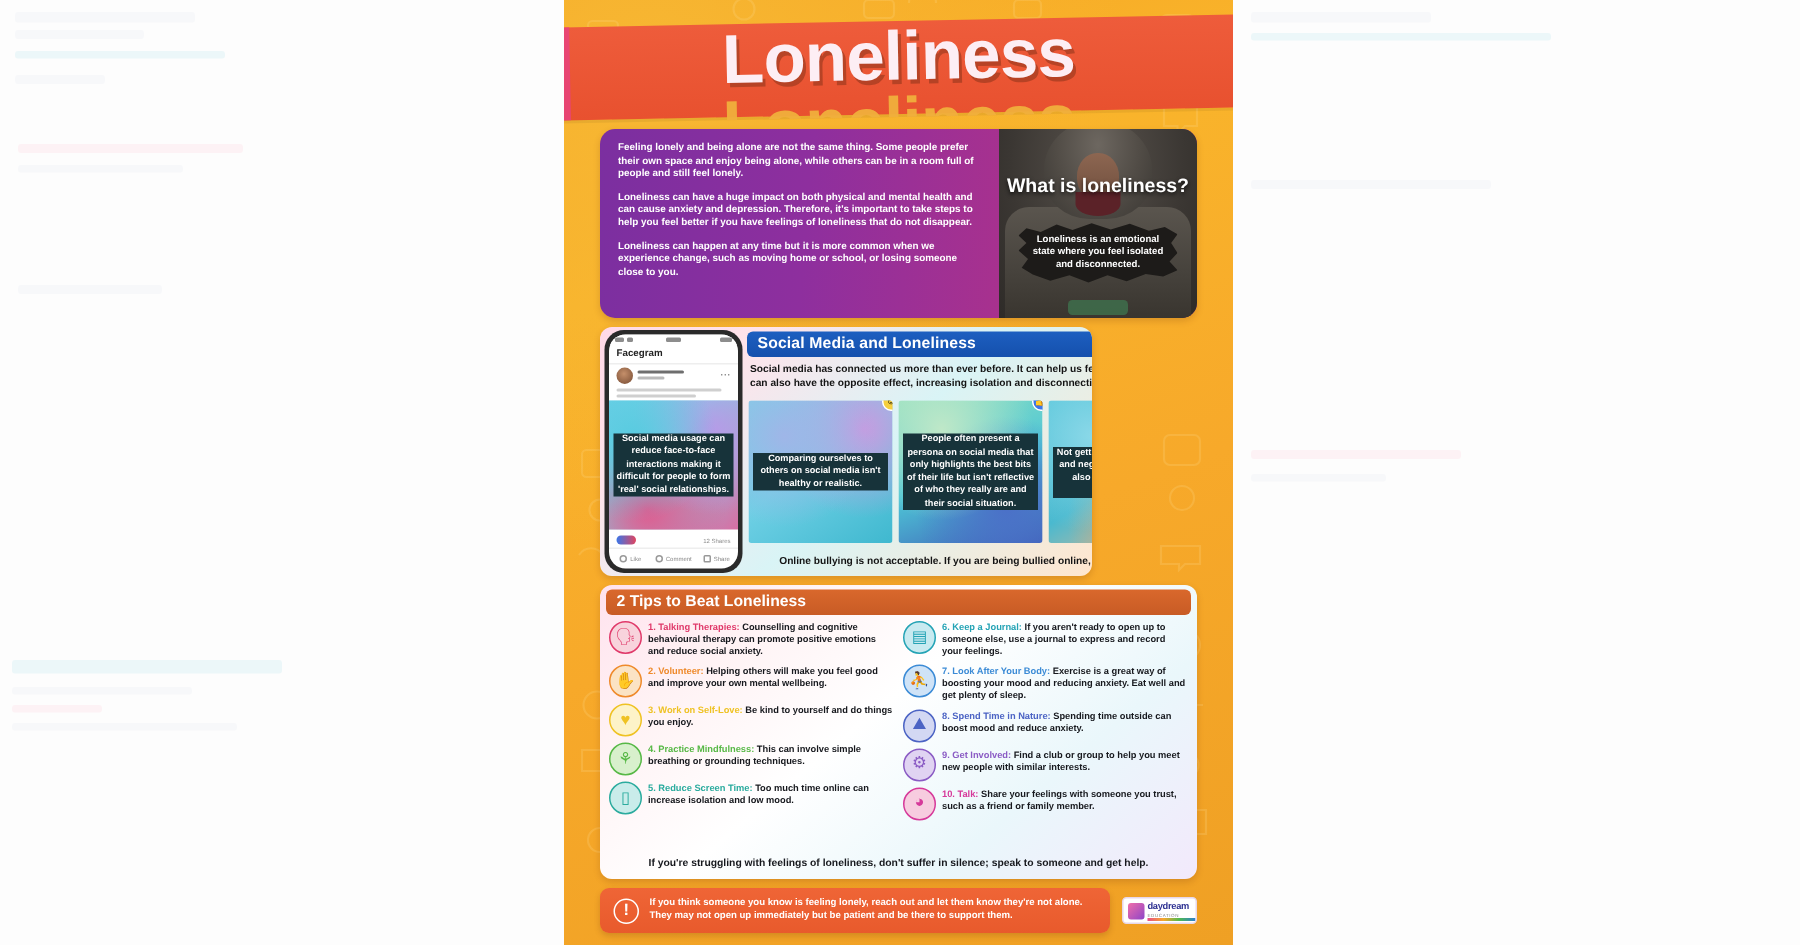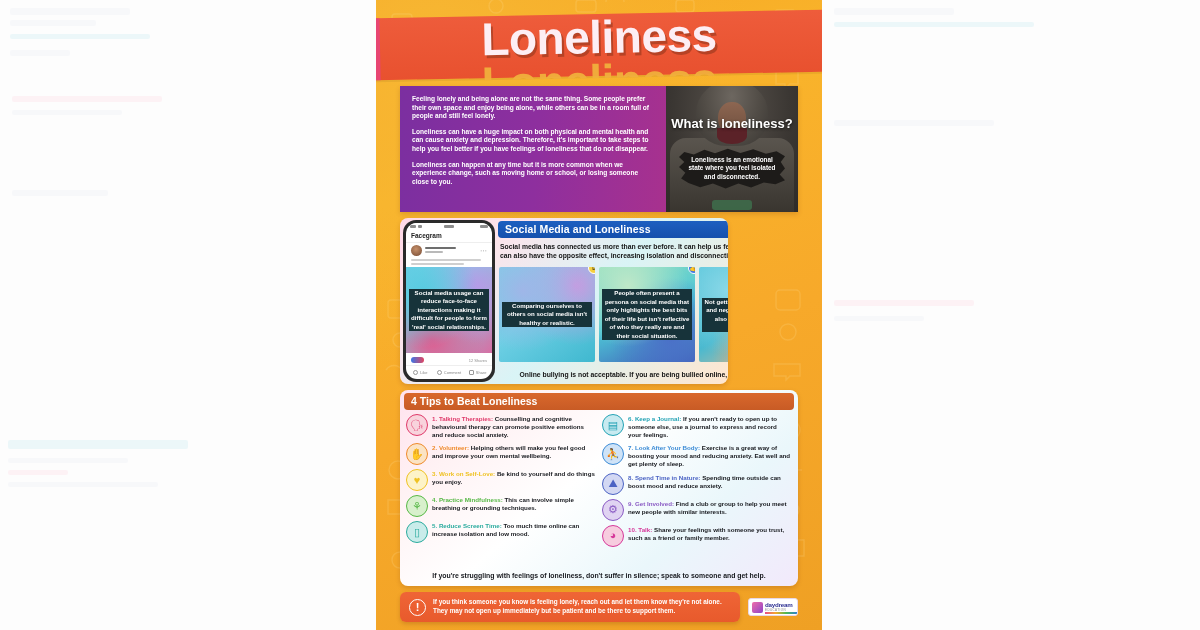--- a/index.html
+++ b/index.html
@@ -60,21 +60,21 @@
   .title-echo{
     position:absolute; left:0; top:56px; width:446px; text-align:center;
     font-size:46px; line-height:50px; font-weight:700; letter-spacing:-.5px;
     color:rgba(240,175,60,.95); transform:rotate(-1.1deg);
     overflow:hidden; height:22px;
   }
 
   
   .intro {
     position:absolute; left:24px; top:86px; width:398px; height:126px;
-    border-radius:0;
+    border-radius:10px;
     background: linear-gradient(95deg,#7b2fa0 0%, #8e2f9e 35%, #a8318e 68%, #b6338a 100%);
     box-shadow: 0 2px 5px rgba(90,30,10,.18);
     overflow:hidden;
   }
   .intro-text {
     position:absolute; left:12px; top:9px; width:240px;
     color:#ffffff; font-size:6.6px; line-height:8.6px; font-weight:700;
   }
   .intro-text p { margin-bottom:7px; }
   .intro-text p:last-child{ margin-bottom:0; }
@@ -421,21 +421,21 @@
           <div class="ctext">
               <span>Not getting 'likes' on pictures and negative comments can also add to feelings of loneliness.</span>
             </div>
         </div>
       </div>
 
       <div class="social-foot">Online bullying is not acceptable. If you are being bullied online, tell someone.</div>
     </div>
 
     <div class="tips">
-      <div class="tips-head">4 Tips to Beat Loneliness</div>
+      <div class="tips-head">2 Tips to Beat Loneliness</div>
       <div class="tip-cols">
         <div class="tip-col" id="tips-left">
             <div class="tip">
               <div class="tico" style="background: rgb(248, 211, 220); border: 1.6px solid rgb(224, 57, 106); color: rgb(224, 57, 106);">🗣</div>
               <div class="tbody"><b style="color: rgb(224, 57, 106);">1. Talking Therapies: </b><span>Counselling and cognitive behavioural therapy can promote positive emotions and reduce social anxiety.</span></div>
             </div>
             <div class="tip">
               <div class="tico" style="background: rgb(251, 227, 196); border: 1.6px solid rgb(239, 138, 43); color: rgb(239, 138, 43);">✋</div>
               <div class="tbody"><b style="color: rgb(239, 138, 43);">2. Volunteer: </b><span>Helping others will make you feel good and improve your own mental wellbeing.</span></div>
             </div>

